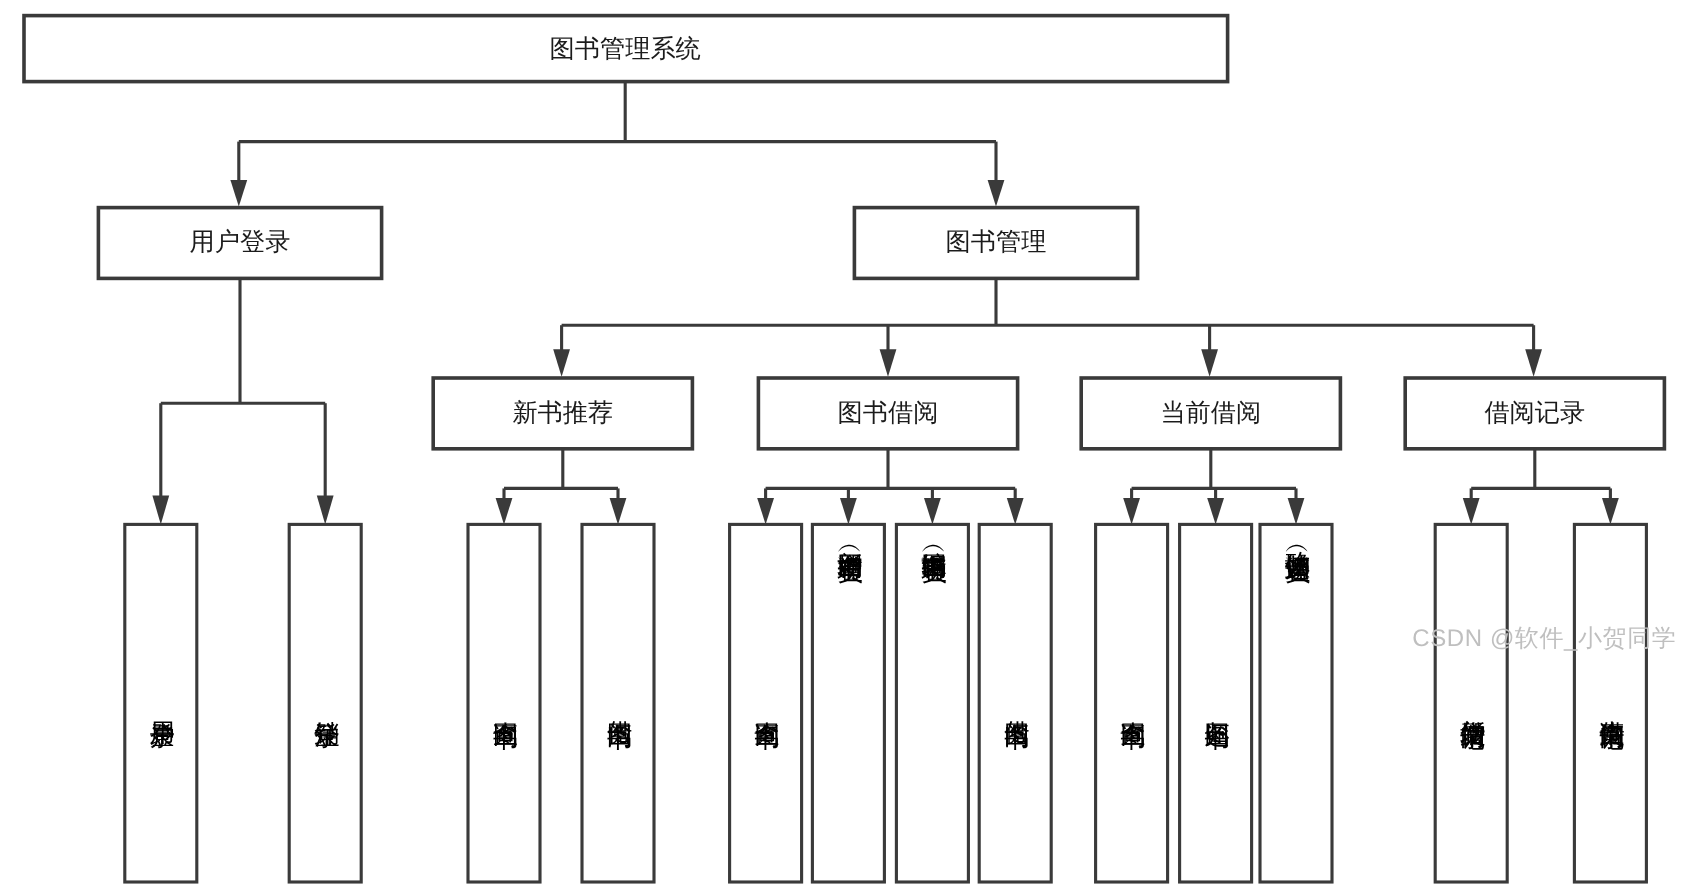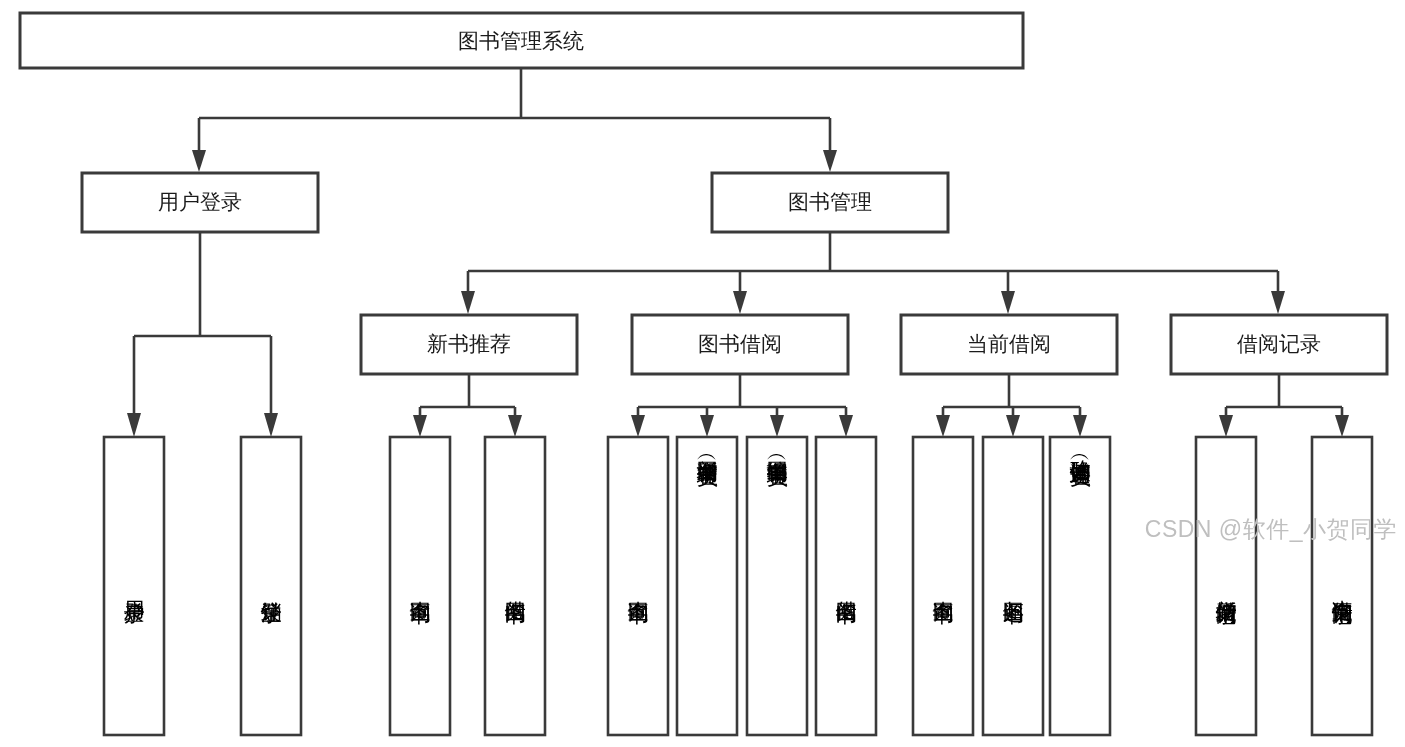--- a/index.html
+++ b/index.html
@@ -71,21 +71,21 @@
     pointer-events: none;
   }
   .leaf-label-wrap.centered {
     align-items: center;
   }
   .watermark {
     position: absolute;
     right: 8px;
     bottom: 6px;
     font-family: "Liberation Sans", "DejaVu Sans", sans-serif;
-    font-size: 23px;
+    font-size: 20px;
     color: #bfbfbf;
     letter-spacing: 0.5px;
     white-space: nowrap;
     user-select: none;
   }
   #overlay-labels {
     position: absolute;
     left: 0; top: 0;
     width: 1405px;
     height: 747px;

